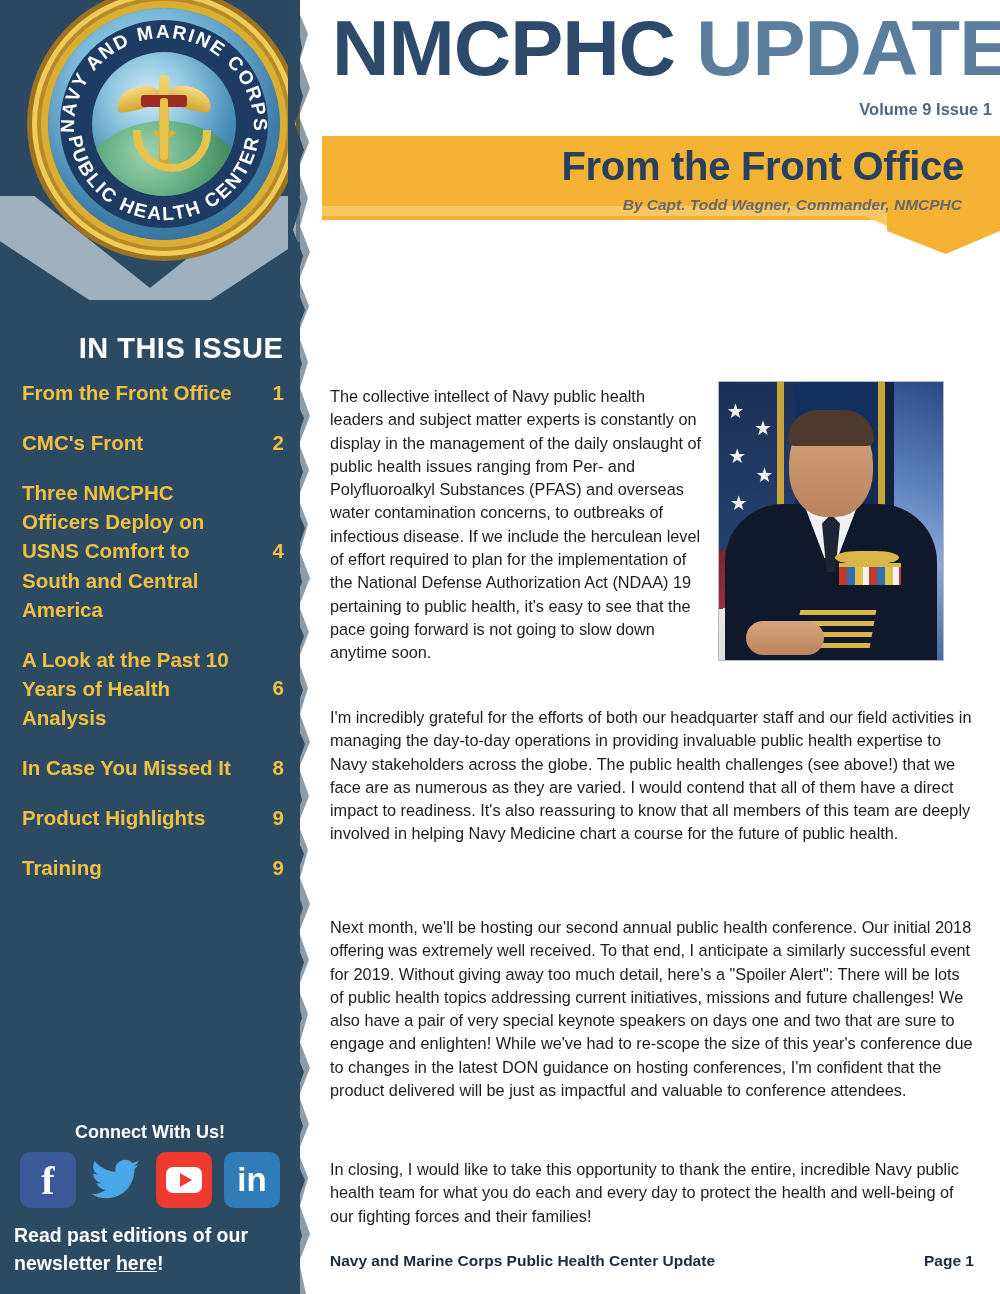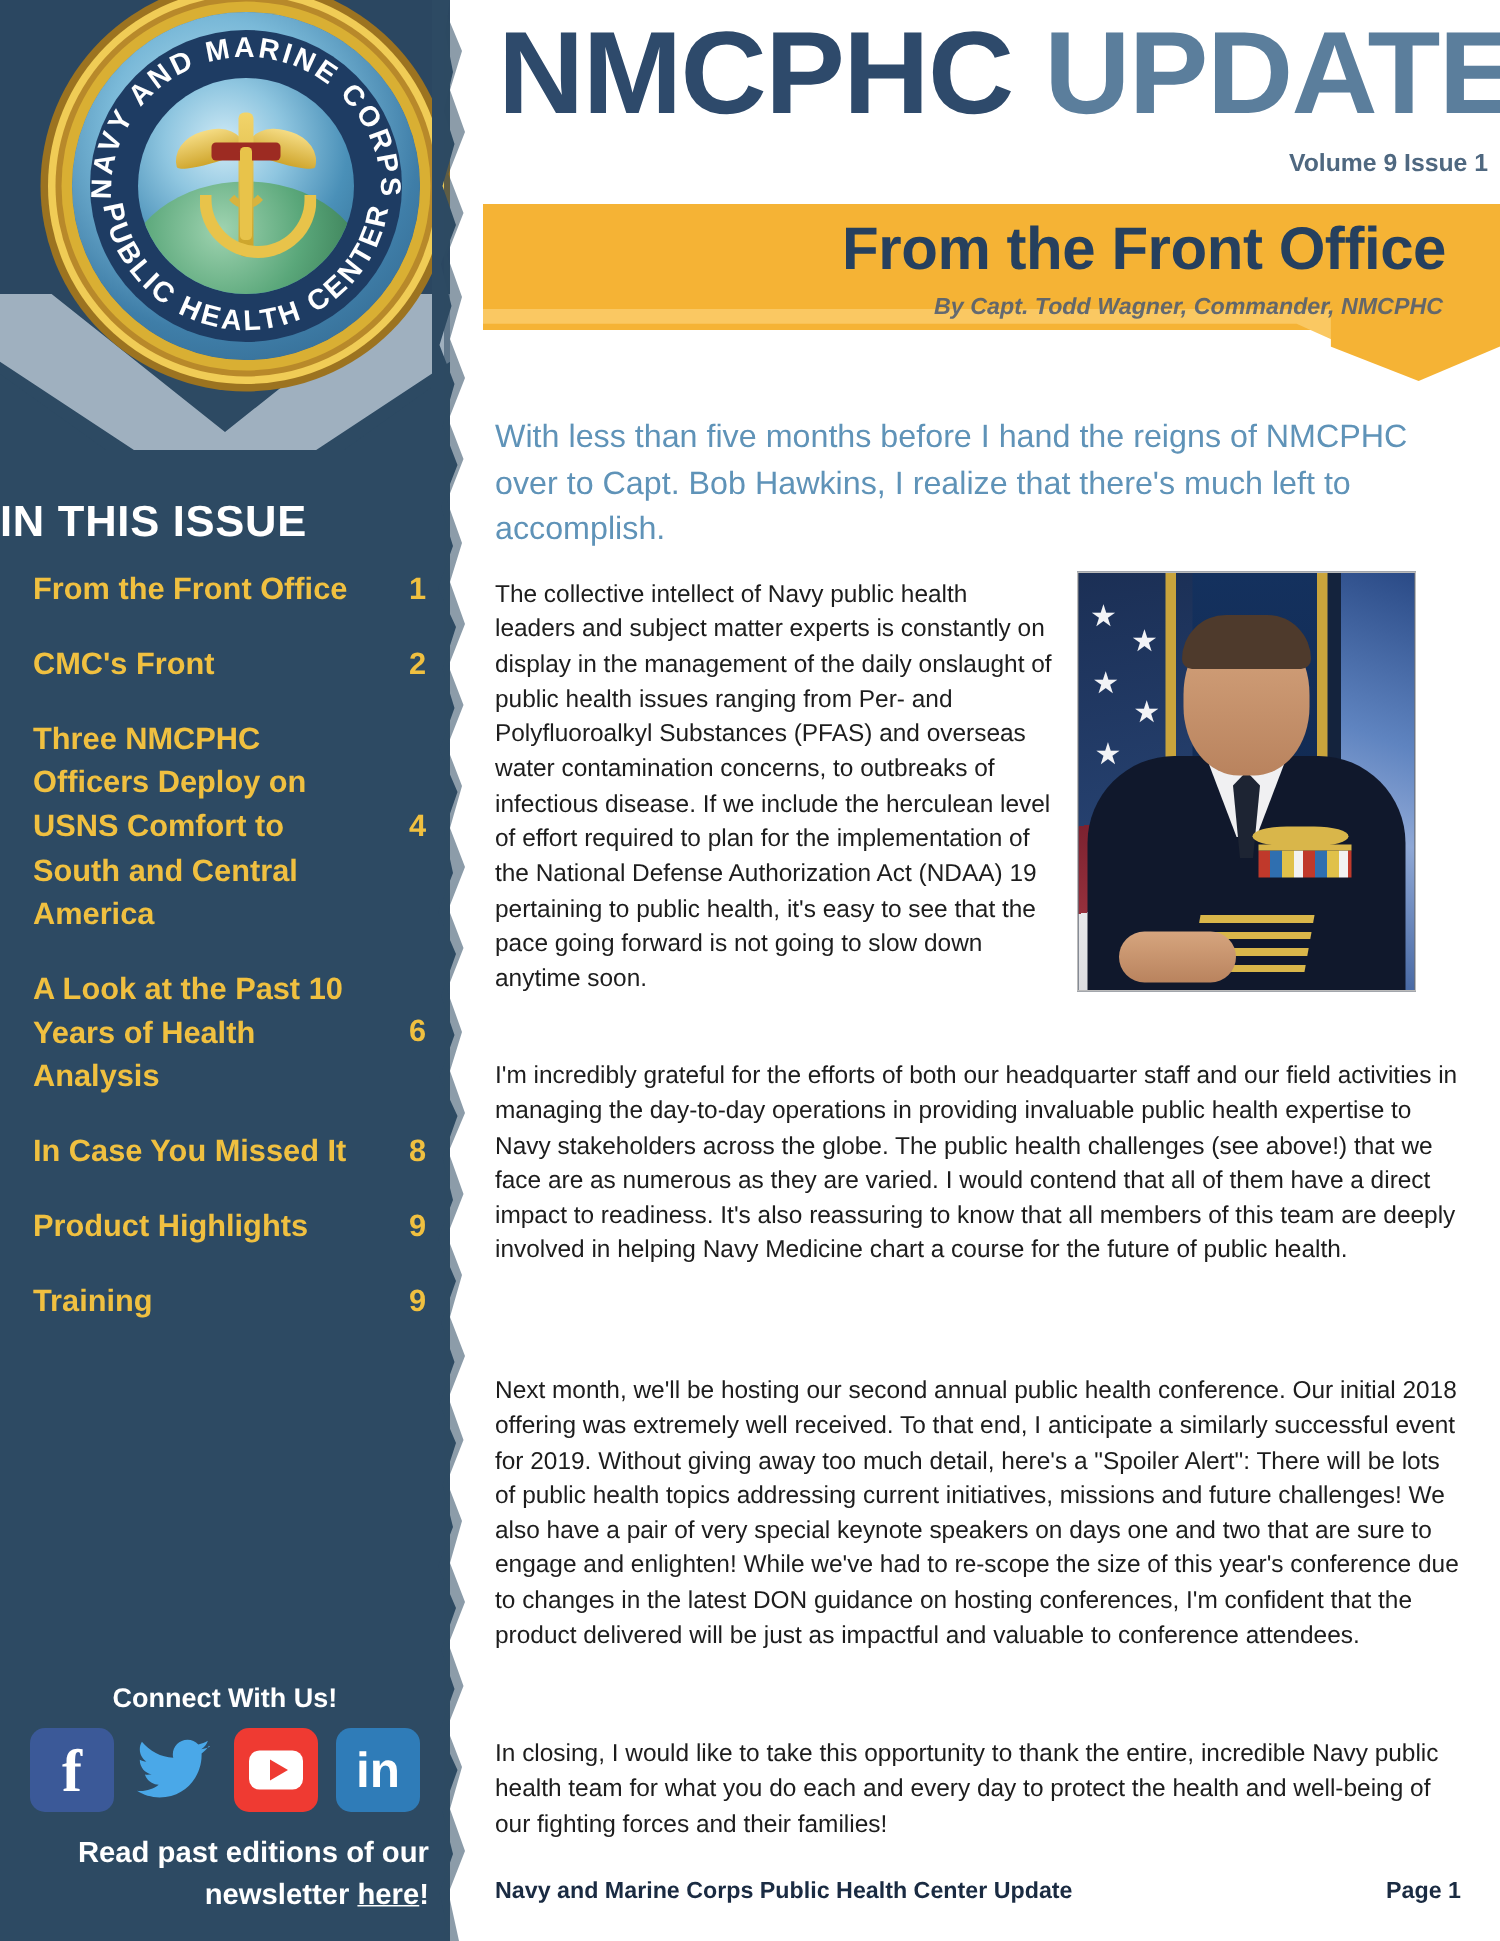--- a/index.html
+++ b/index.html
@@ -108,21 +108,22 @@
   }
   .seal-arc{
     position:absolute; left:0; top:0; width:100%; height:100%;
   }
   .seal-arc text{
     fill:#ffffff; font-family:"Liberation Sans", sans-serif;
     font-size:19px; font-weight:bold; letter-spacing:2px;
   }
 
   .in-this-issue{
-    position:absolute; left:0; top:332px; width:340px;
+    position:absolute; left:11px; top:332px; width:340px;
+    text-align:center;
     color:#ffffff;
     font-size:29px; font-weight:bold;
     letter-spacing:0.5px;
     z-index:5;
   }
 
   .toc{
     position:absolute; left:22px; top:378px;
     width:262px;
     z-index:5;
@@ -173,21 +174,21 @@
   .yt-play::after{
     content:""; width:0; height:0;
     border-left:12px solid #ef3a32;
     border-top:7px solid transparent;
     border-bottom:7px solid transparent;
     margin-left:3px;
   }
 
   .readpast{
     position:absolute; left:14px; top:1222px; width:272px;
-    text-align:right;
+    text-align:left;
     color:#ffffff; font-size:19.5px; font-weight:bold;
     line-height:1.42;
     z-index:5;
   }
   .readpast u{ text-decoration:underline; }
 
   
   .torn{
     position:absolute; left:288px; top:0;
     width:34px; height:1294px;
@@ -448,21 +449,20 @@
     <span class="mh-a">NMCPHC</span><span class="mh-b"> UPDATE</span>
   </div>
   <div class="volume">Volume 9  Issue 1</div>
 
   <div class="gold-banner"></div>
   <div class="gold-lower"></div>
   <div class="gold-tab"></div>
   <div class="banner-title">From the Front Office</div>
   <div class="banner-by">By Capt. Todd Wagner, Commander, NMCPHC</div>
 
-  <div class="lede">With less than five months before I hand the reigns of NMCPHC over to Capt. Bob Hawkins, I realize that there's much left to accomplish.</div>
 
   <div class="photo">
     <div class="ph-bg"></div>
     <div class="ph-flagL">
       <span class="ph-star" style="left:10%;top:7%">★</span>
       <span class="ph-star" style="left:46%;top:13%">★</span>
       <span class="ph-star" style="left:12%;top:23%">★</span>
       <span class="ph-star" style="left:48%;top:30%">★</span>
       <span class="ph-star" style="left:14%;top:40%">★</span>
       <span class="ph-star" style="left:50%;top:47%">★</span>

